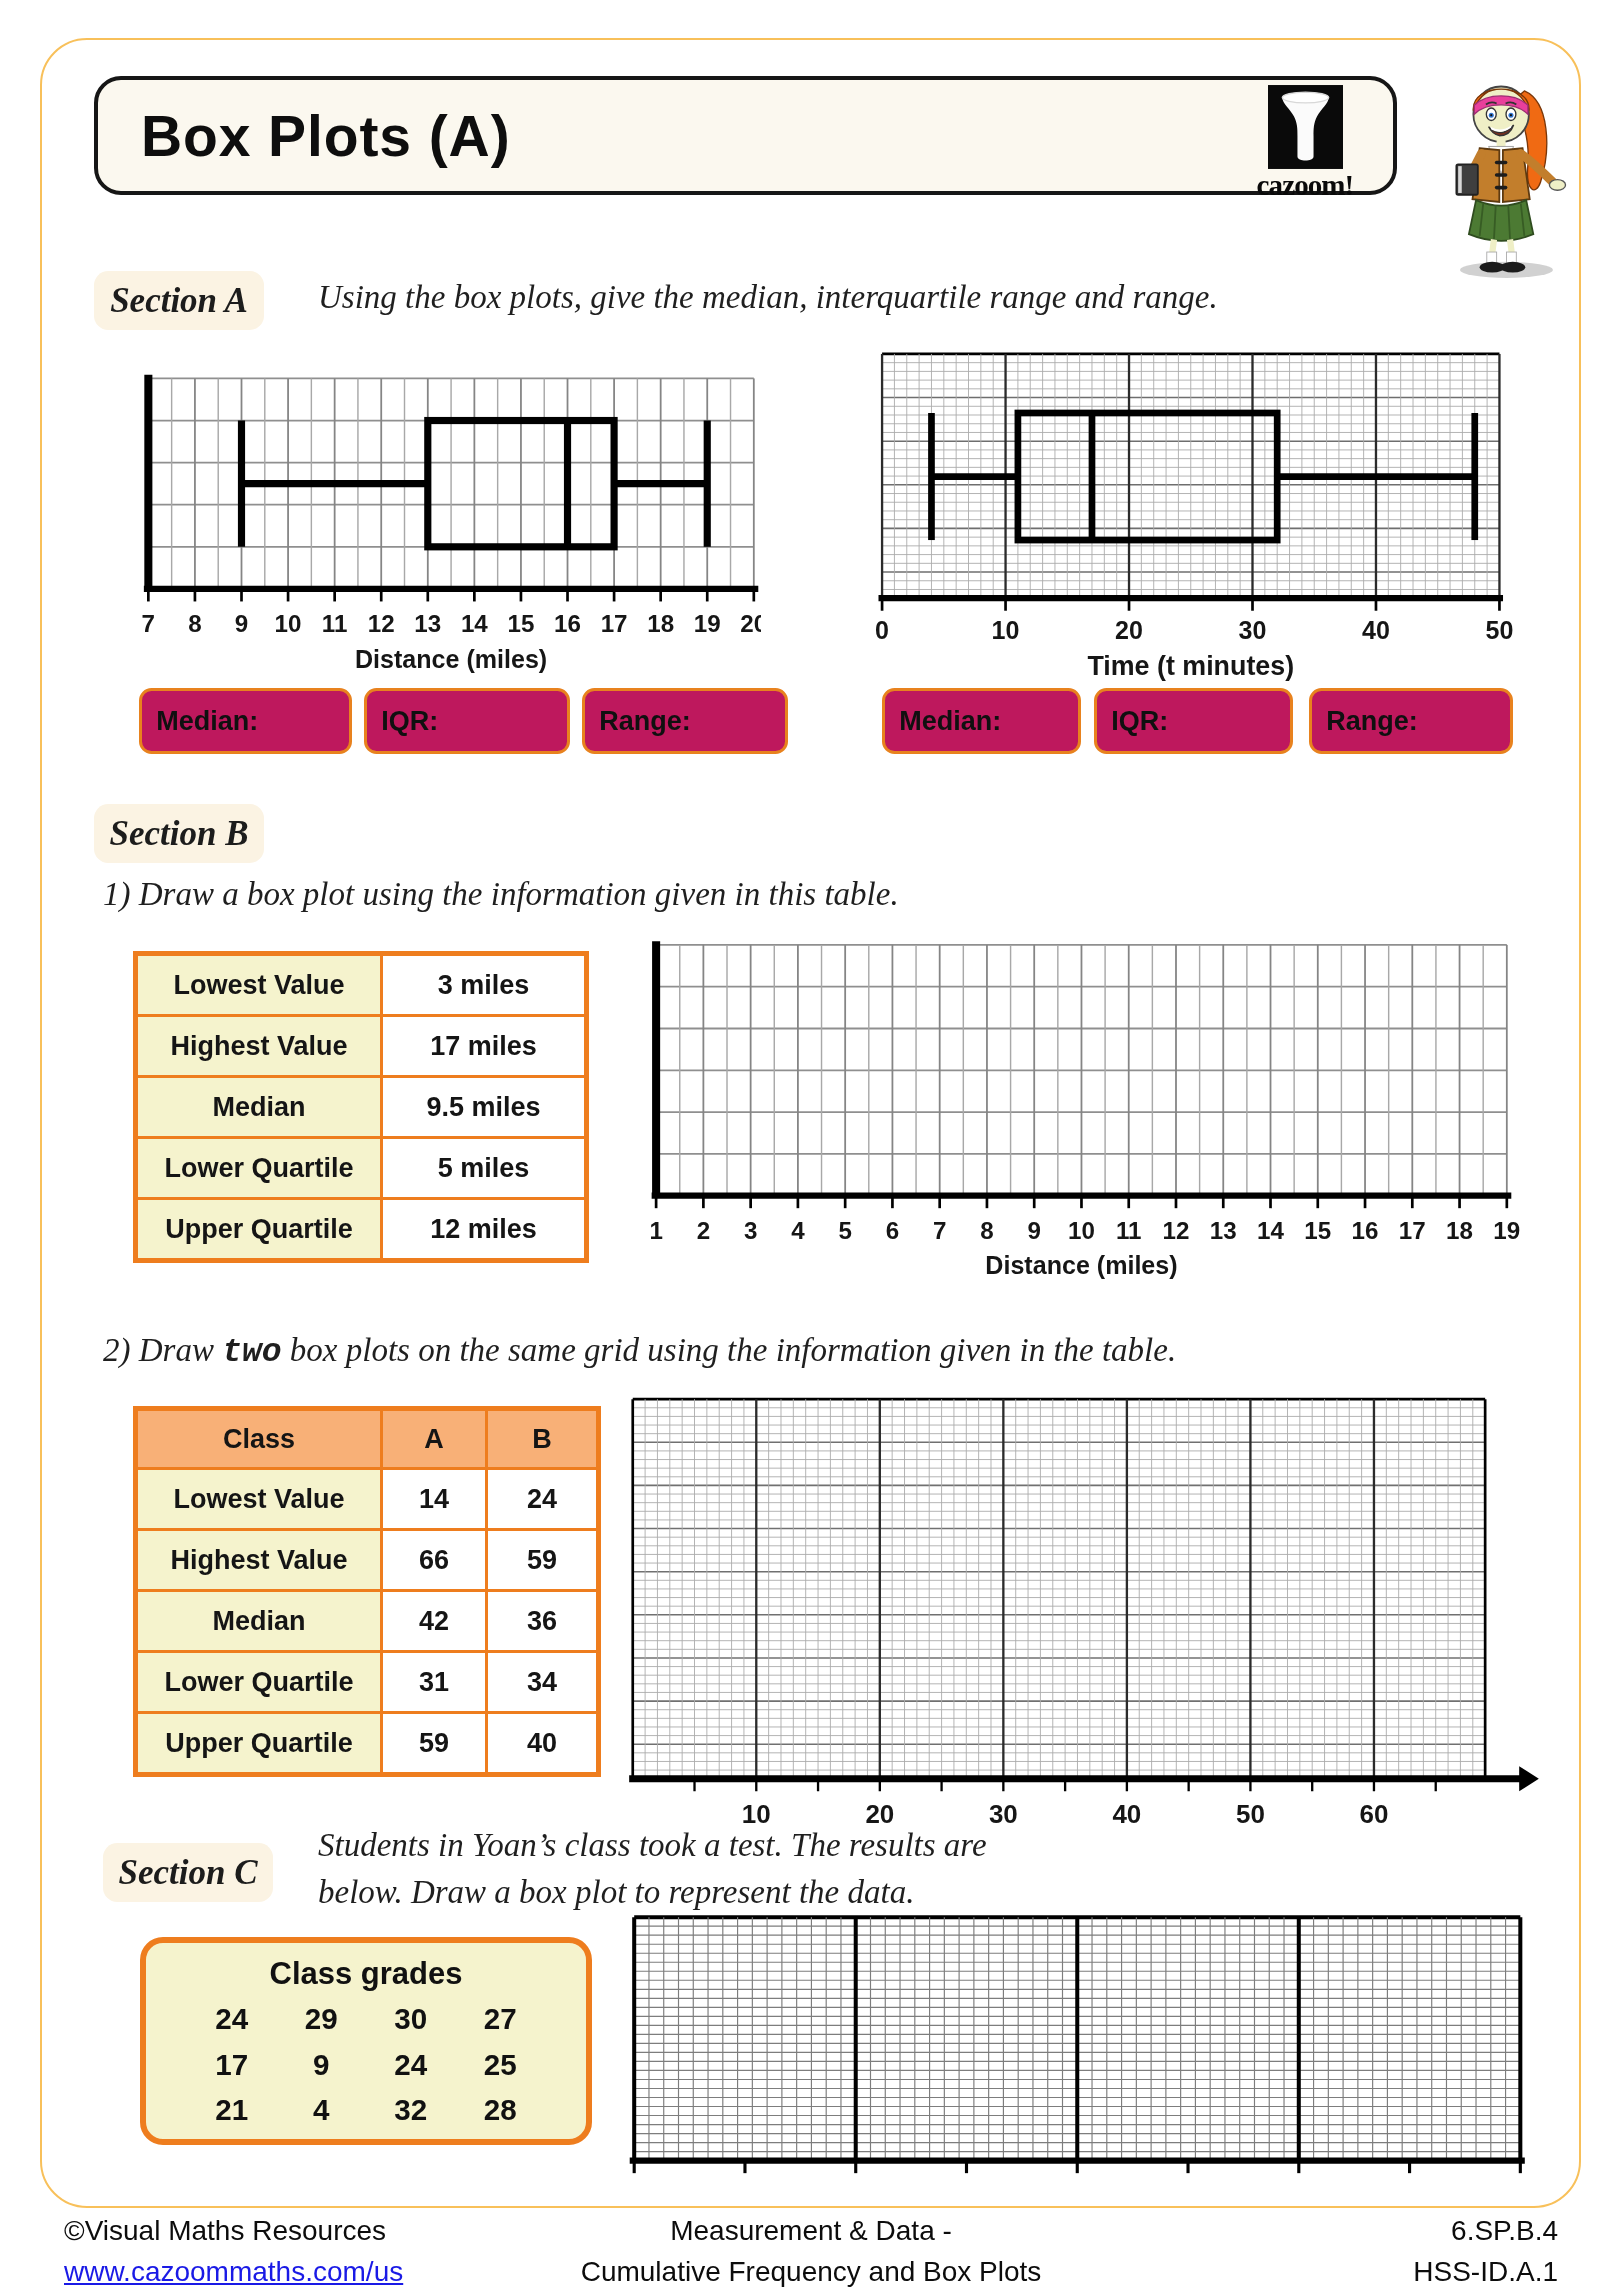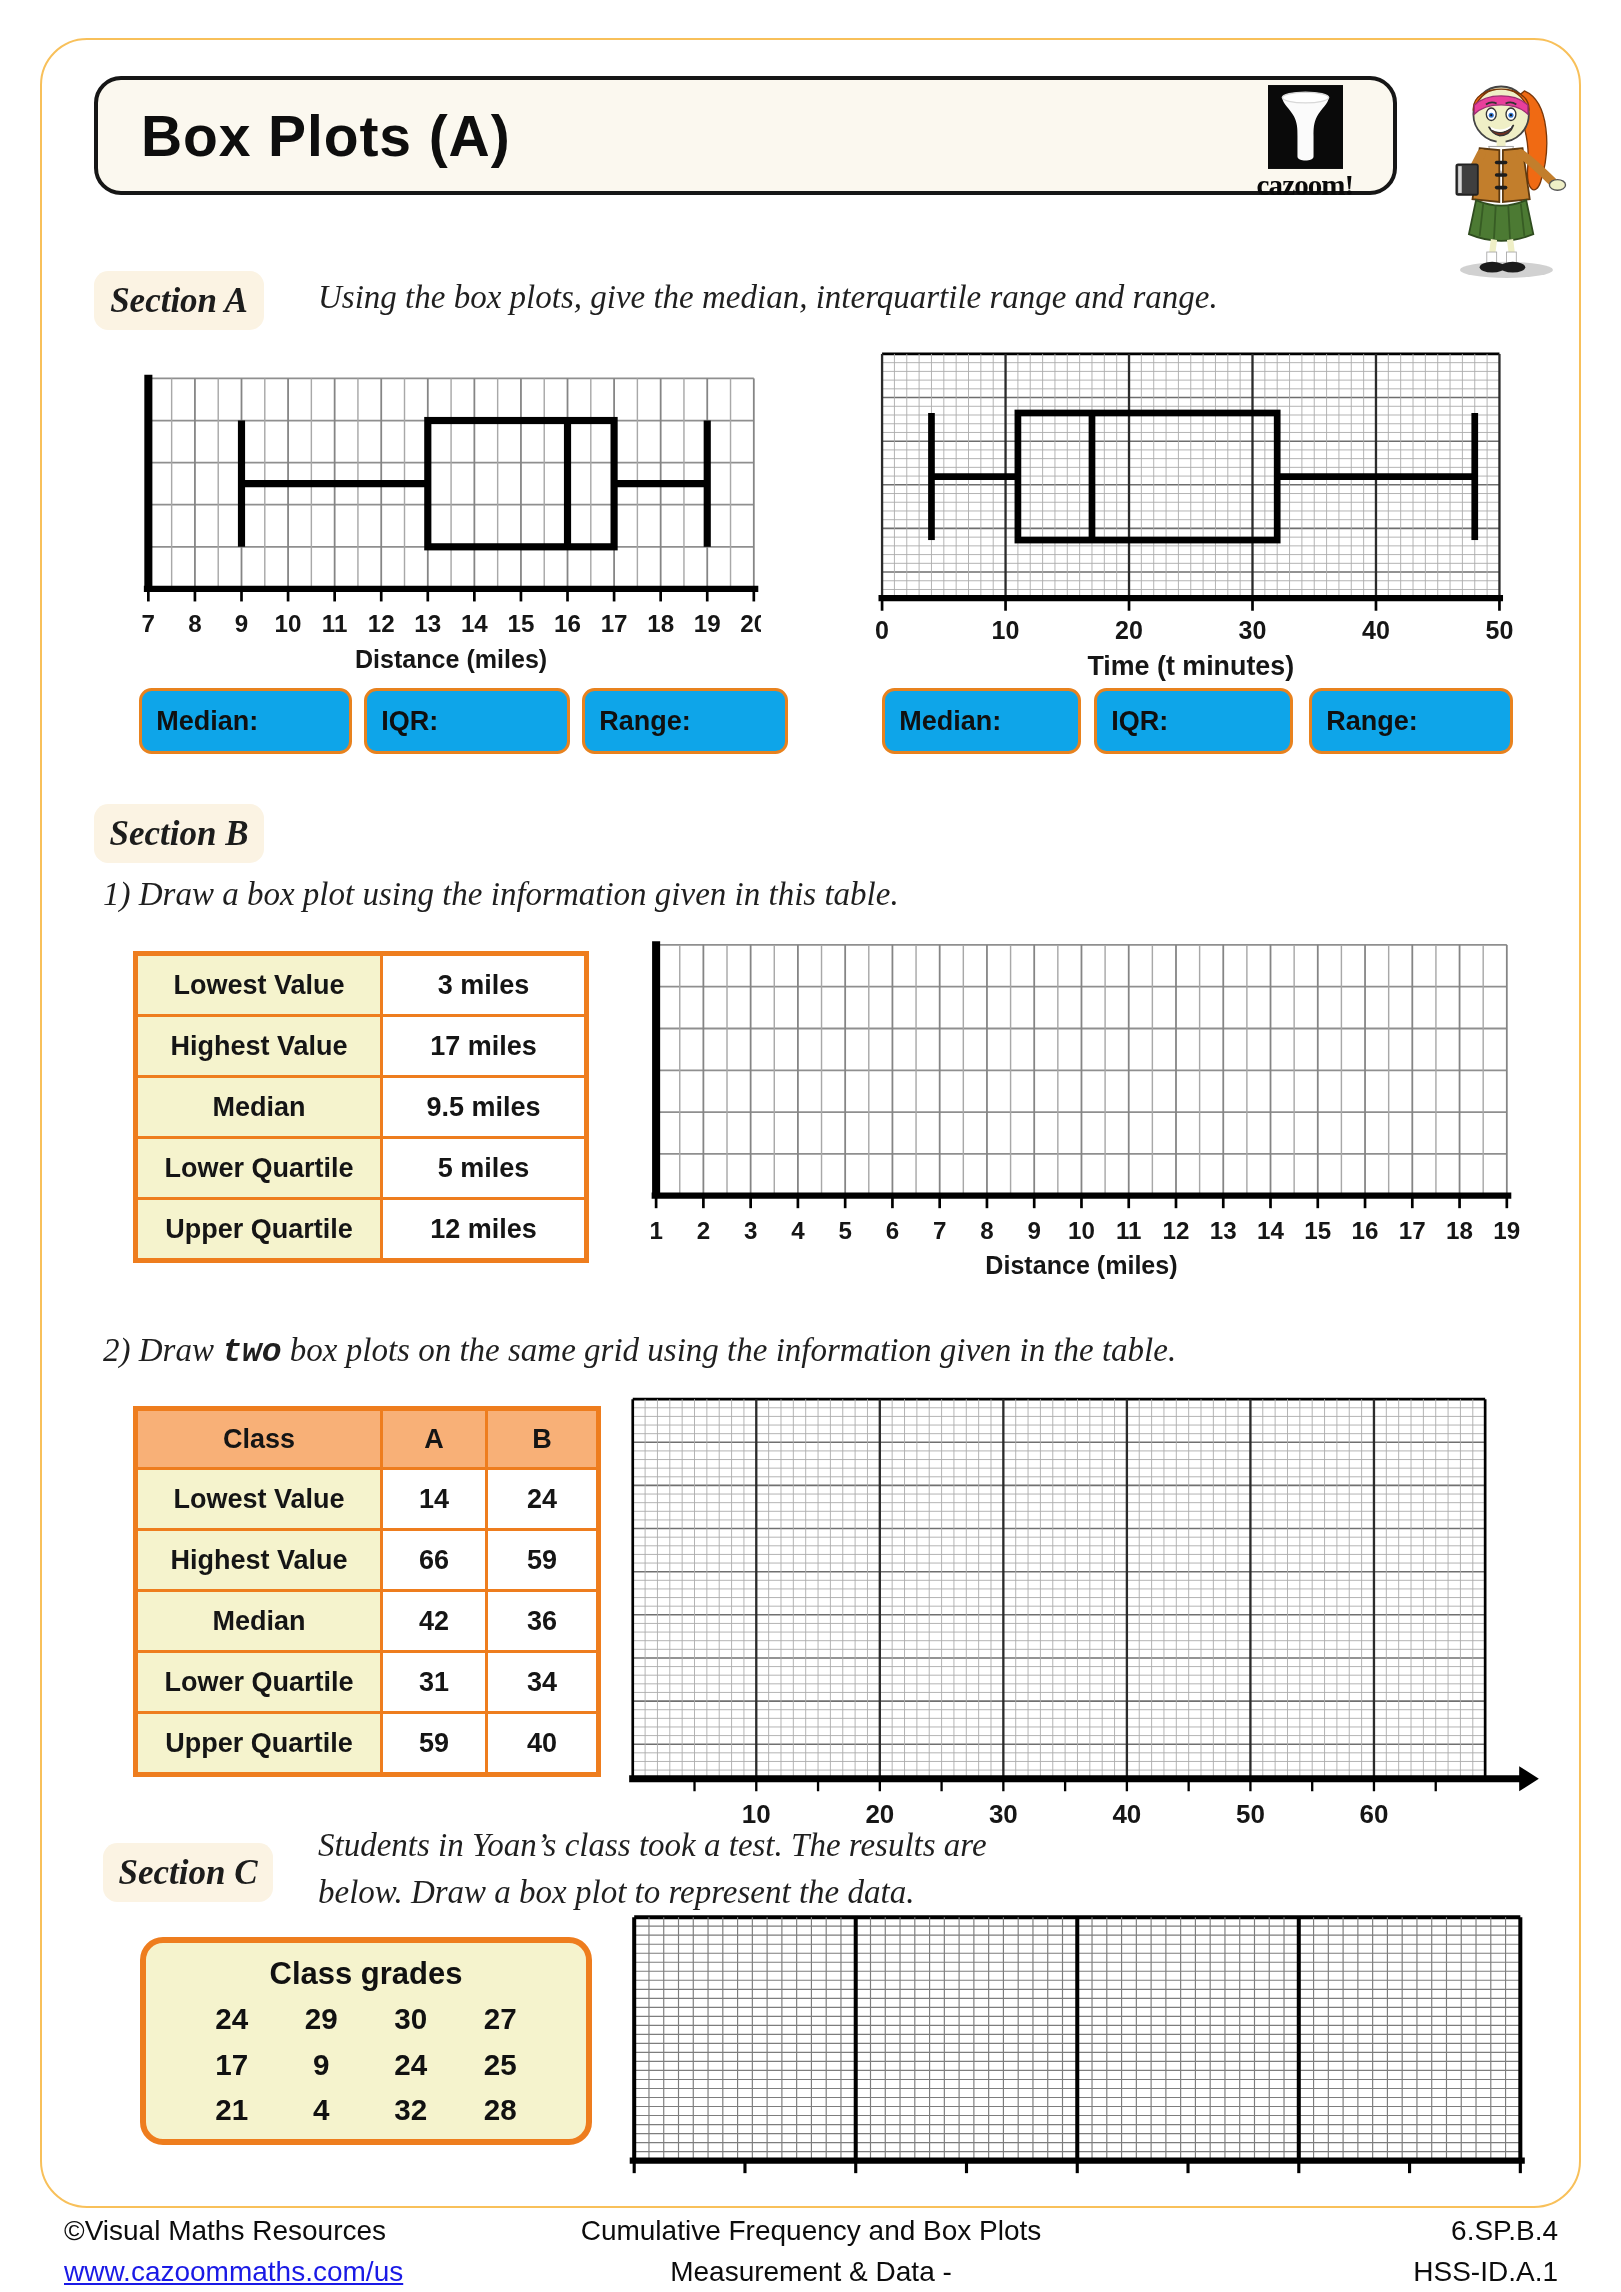--- a/index.html
+++ b/index.html
@@ -14,21 +14,21 @@
   .logo{position:absolute;right:30px;top:5.4px;width:116px;text-align:center;}
   .logo-text{display:block;font-family:"Liberation Serif",serif;font-weight:bold;
              font-size:29px;letter-spacing:-0.9px;color:#0a0a0a;margin-top:-3.6px;}
   .mascot{position:absolute;left:1417px;top:64px;}
   .seclabel{position:absolute;background:#FBF3E3;border-radius:14.3px;
             font-family:"Liberation Serif",serif;font-style:italic;font-weight:bold;
             font-size:35px;color:#1c1c1c;display:flex;align-items:center;justify-content:center;}
   .instr{position:absolute;font-family:"Liberation Serif",serif;font-style:italic;
          font-size:33px;color:#1f1f1f;white-space:nowrap;}
   .instr b{font-weight:bold;font-family:Liberation Mono, monospace;}
-  .ansbox{position:absolute;height:66px;background:#0ea5e9;border:3.6px solid #E8821E;
+  .ansbox{position:absolute;height:66px;background:#be185d;border:3.6px solid #E8821E;
           border-radius:12.5px;display:flex;align-items:center;padding-left:14.3px;box-sizing:border-box;}
   .anslabel{font-weight:bold;font-size:27px;color:#101010;}
   .wtable{position:absolute;border-collapse:collapse;border:5.4px solid #EE7D1E;}
   .wtable td,.wtable th{border:3.6px solid #EE7D1E;font-weight:bold;font-size:27px;
           color:#151515;text-align:center;}
   .wtable .lab{background:#F5F3CD;width:240px;height:56px;}
   .wtable .val{background:#ffffff;width:199px;}
   .wtable .va{background:#ffffff;width:100px;}
   .wtable .vb{background:#ffffff;width:106px;}
   .wtable .hdr{background:#F8B077;height:54px;}
@@ -712,21 +712,21 @@
       <line x1="752.5" y1="280" x2="752.5" y2="294" stroke="#000" stroke-width="3.5"></line>
       <line x1="876.25" y1="280" x2="876.25" y2="294" stroke="#000" stroke-width="3.5"></line>
       <line x1="1000" y1="280" x2="1000" y2="294" stroke="#000" stroke-width="3.5"></line>
     </svg>
 
   <div class="footer-left">
     <div>©Visual Maths Resources</div>
     <div><a href="#">www.cazoommaths.com/us</a></div>
   </div>
   <div class="footer-center">
+    <div>Measurement &amp; Data -</div>
     <div>Cumulative Frequency and Box Plots</div>
-    <div>Measurement &amp; Data -</div>
   </div>
   <div class="footer-right">
     <div>6.SP.B.4</div>
     <div>HSS-ID.A.1</div>
   </div>
 </div>
 
 
 </body></html>

